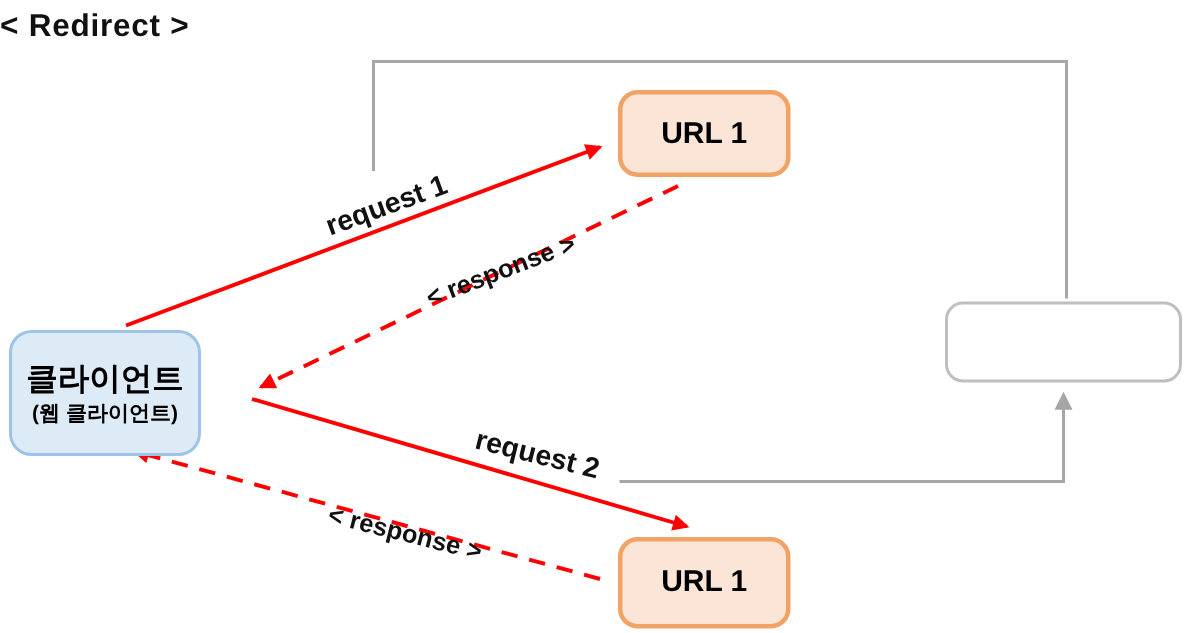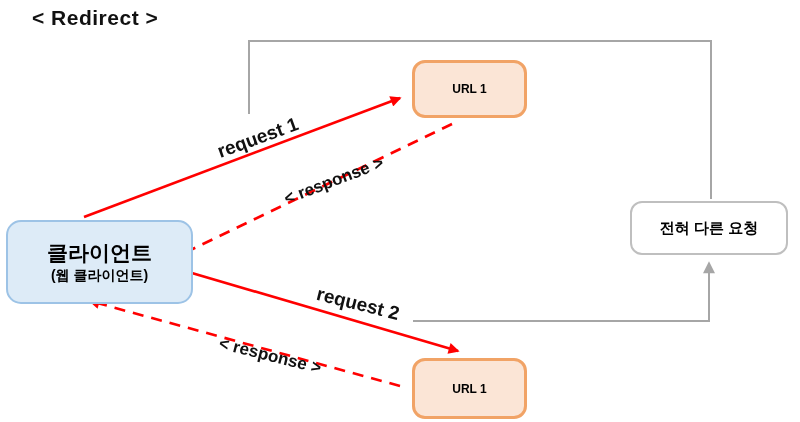--- a/index.html
+++ b/index.html
@@ -11,51 +11,51 @@
     background: #ffffff;
     overflow: hidden;
   }
   .lines-svg {
     position: absolute;
     left: 0; top: 0;
     width: 800px; height: 422px;
   }
   .diagram-title {
     position: absolute;
-    left: 32px; top: 6px;
+    left: 0; top: 6px;
     font-size: 21px;
     font-weight: bold;
     color: #111111;
     letter-spacing: 0.5px;
   }
   .node {
     position: absolute;
     display: flex;
     flex-direction: column;
     align-items: center;
     justify-content: center;
     text-align: center;
     font-weight: bold;
     color: #000000;
   }
   .client-box {
     left: 6px; top: 220px;
-    width: 187px; height: 84px;
+    width: 128px; height: 84px;
     background: #DDEBF7;
     border: 2px solid #9DC3E6;
     border-radius: 15px;
   }
   .client-box .main-label { font-size: 21px; line-height: 1.25; }
   .client-box .sub-label { font-size: 14px; line-height: 1.2; }
   .url-box {
     width: 115px; height: 58px;
     background: #FBE5D6;
     border: 3px solid #F1A366;
     border-radius: 13px;
-    font-size: 12px;
+    font-size: 20px;
   }
   .url1-box { left: 412px; top: 60px; }
   .url2-box { left: 412px; top: 358px; height: 61px; }
   .note-box {
     left: 630px; top: 201px;
     width: 158px; height: 54px;
     background: #ffffff;
     border: 2px solid #BFBFBF;
     border-radius: 12px;
     font-size: 15px;
@@ -110,21 +110,20 @@
 
   <div class="node url-box url1-box">
     <div>URL 1</div>
   </div>
 
   <div class="node url-box url2-box">
     <div>URL 1</div>
   </div>
 
   <div class="node note-box">
-    <div>전혀 다른 요청</div>
   </div>
 
   <div class="edge-label lbl-request1">request 1</div>
   <div class="edge-label lbl-response1">&lt; response &gt;</div>
   <div class="edge-label lbl-request2">request 2</div>
   <div class="edge-label lbl-response2">&lt; response &gt;</div>
 
 </div>
 
 </body></html>

